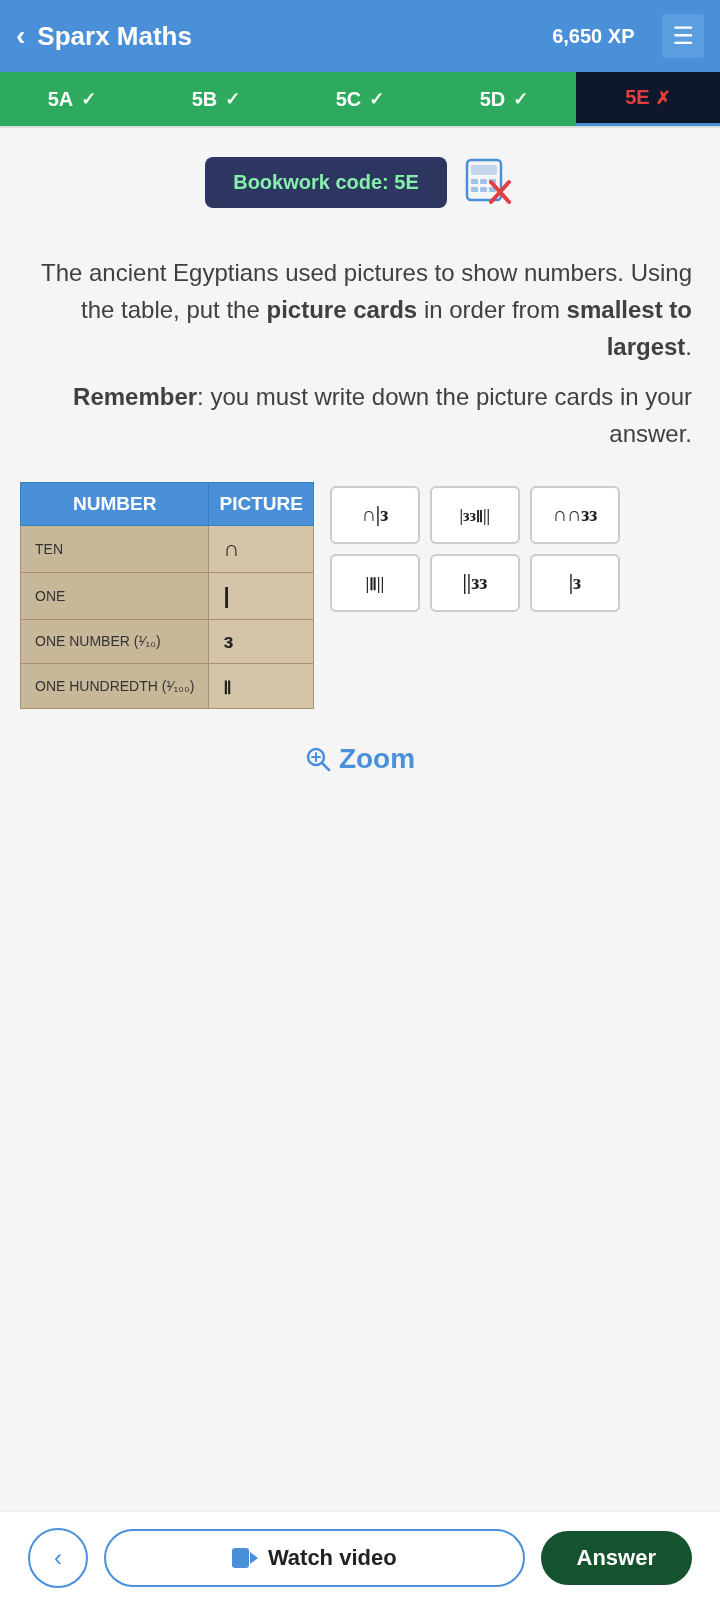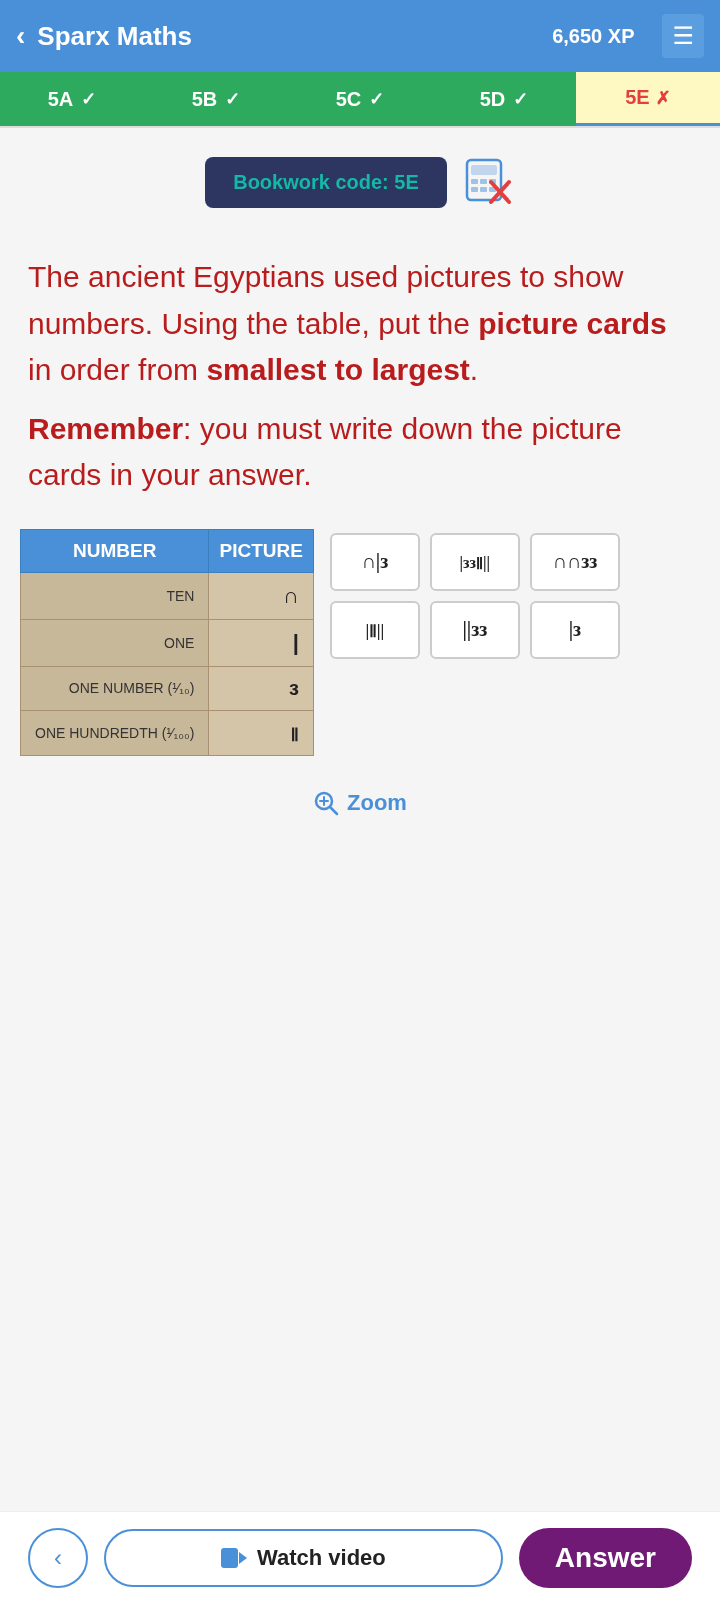--- a/index.html
+++ b/index.html
@@ -64,57 +64,57 @@
       font-weight: bold;
       gap: 6px;
       cursor: pointer;
     }
     .tab.completed {
       background: #2eaa5e;
       color: white;
       gap: 8px;
     }
     .tab.active-fail {
-      background: #fef9c3;
+      background: #0f172a;
       color: #e53e3e;
       border-bottom: 3px solid #4a90d9;
     }
     .tab-check {
       font-size: 18px;
     }
 
     
     .bookwork-area {
       display: flex;
       align-items: center;
       justify-content: center;
       gap: 16px;
       padding: 28px 20px 16px;
     }
     .bookwork-badge {
       background: #2d3561;
-      color: #14b8a6;
+      color: #86efac;
       padding: 14px 28px;
       border-radius: 8px;
       font-size: 20px;
       font-weight: 600;
     }
     .calculator-icon-wrapper {
       position: relative;
       width: 52px;
       height: 52px;
     }
 
     
     .question-area {
       padding: 30px 28px 20px;
-      text-align: left;
-      font-size: 30px;
+      text-align: right;
+      font-size: 24px;
       line-height: 1.55;
-      color: #b91c1c;
+      color: #404040;
     }
     .question-area .bold { font-weight: bold; }
 
     .egyptian-layout {
       display: flex;
       gap: 16px;
       align-items: flex-start;
       padding: 10px 20px;
     }
 
@@ -130,21 +130,21 @@
       font-size: 19px;
       font-weight: bold;
       text-align: center;
       border: 1px solid #3a7fc0;
     }
     .eg-table td {
       background: #c8b89a;
       color: #333;
       padding: 10px 14px;
       font-size: 14px;
-      text-align: right;
+      text-align: left;
       border: 1px solid #a89070;
       font-weight: 500;
     }
     .eg-table td.symbol {
       background: #d4c4a8;
       font-size: 22px;
       font-weight: bold;
       color: #222;
     }
 
@@ -173,21 +173,21 @@
       color: #222;
     }
 
     
     .zoom-btn {
       display: flex;
       align-items: center;
       justify-content: center;
       gap: 8px;
       color: #4a90d9;
-      font-size: 22px;
+      font-size: 28px;
       font-weight: 600;
       margin: 24px auto 0;
       cursor: pointer;
       width: 100%;
       text-align: center;
     }
 
     
     .bottom-nav {
       position: fixed;
@@ -225,25 +225,25 @@
       font-size: 22px;
       font-weight: 600;
       padding: 14px 24px;
       display: flex;
       align-items: center;
       justify-content: center;
       gap: 10px;
       cursor: pointer;
     }
     .btn-answer {
-      background: #701a75;
+      background: #14532d;
       color: white;
       border: none;
       border-radius: 50px;
-      font-size: 28px;
+      font-size: 22px;
       font-weight: bold;
       padding: 14px 36px;
       cursor: pointer;
     }
 
     
     .bottom-spacer { height: 110px; }
   </style>
 </head>
 <body>

